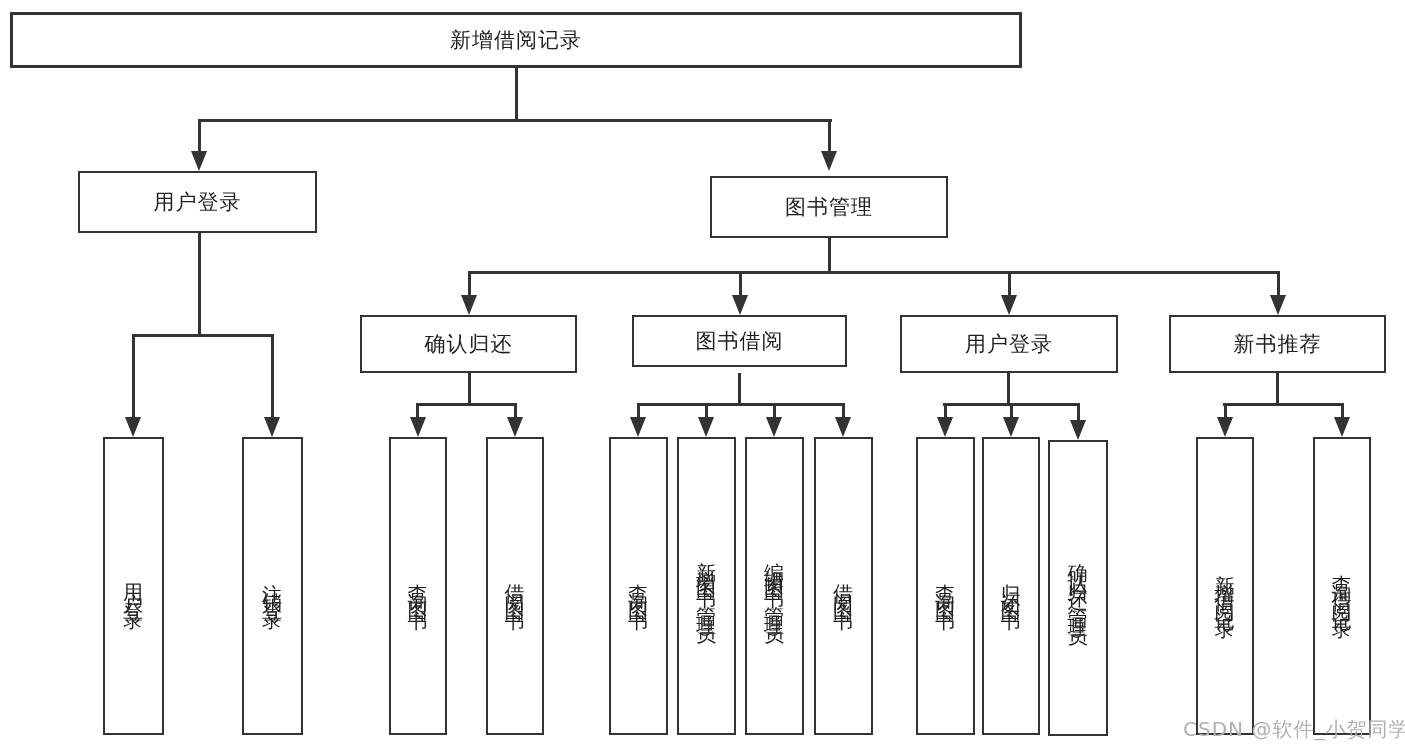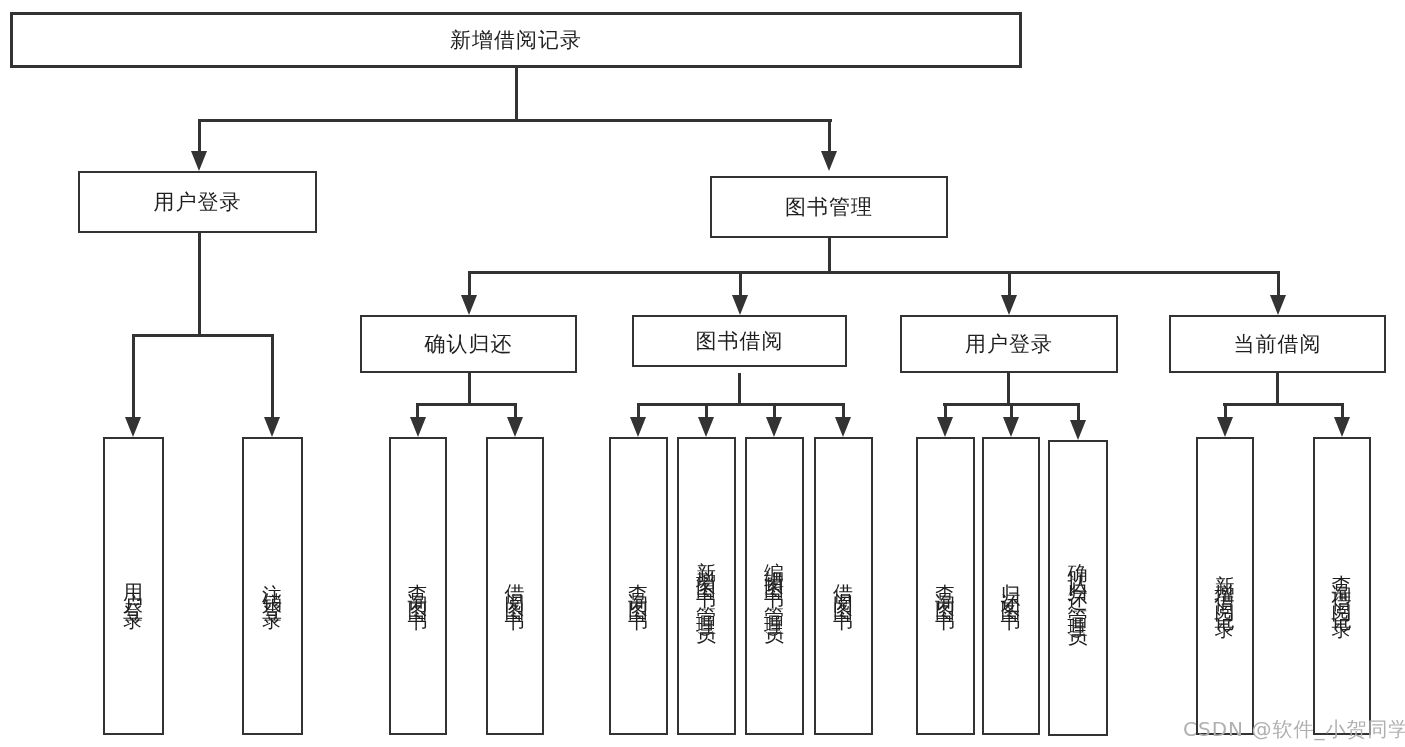--- a/index.html
+++ b/index.html
@@ -114,21 +114,21 @@
   <div class="box" style="left:360px;top:315px;width:217px;height:58px;">
     <span class="lbl">确认归还</span>
   </div>
   <div class="box" style="left:632px;top:315px;width:215px;height:52px;">
     <span class="lbl">图书借阅</span>
   </div>
   <div class="box" style="left:900px;top:315px;width:218px;height:58px;">
     <span class="lbl">用户登录</span>
   </div>
   <div class="box" style="left:1169px;top:315px;width:217px;height:58px;">
-    <span class="lbl">当前借阅</span>
+    <span class="lbl">新书推荐</span>
   </div>
 
   <div class="box leaf" style="left:103px;top:437px;width:61px;height:298px;">
     <span class="lbl">用户登录</span>
   </div>
   <div class="box leaf" style="left:242px;top:437px;width:61px;height:298px;">
     <span class="lbl">注销登录</span>
   </div>
 
   <div class="box leaf" style="left:389px;top:437px;width:58px;height:298px;">

